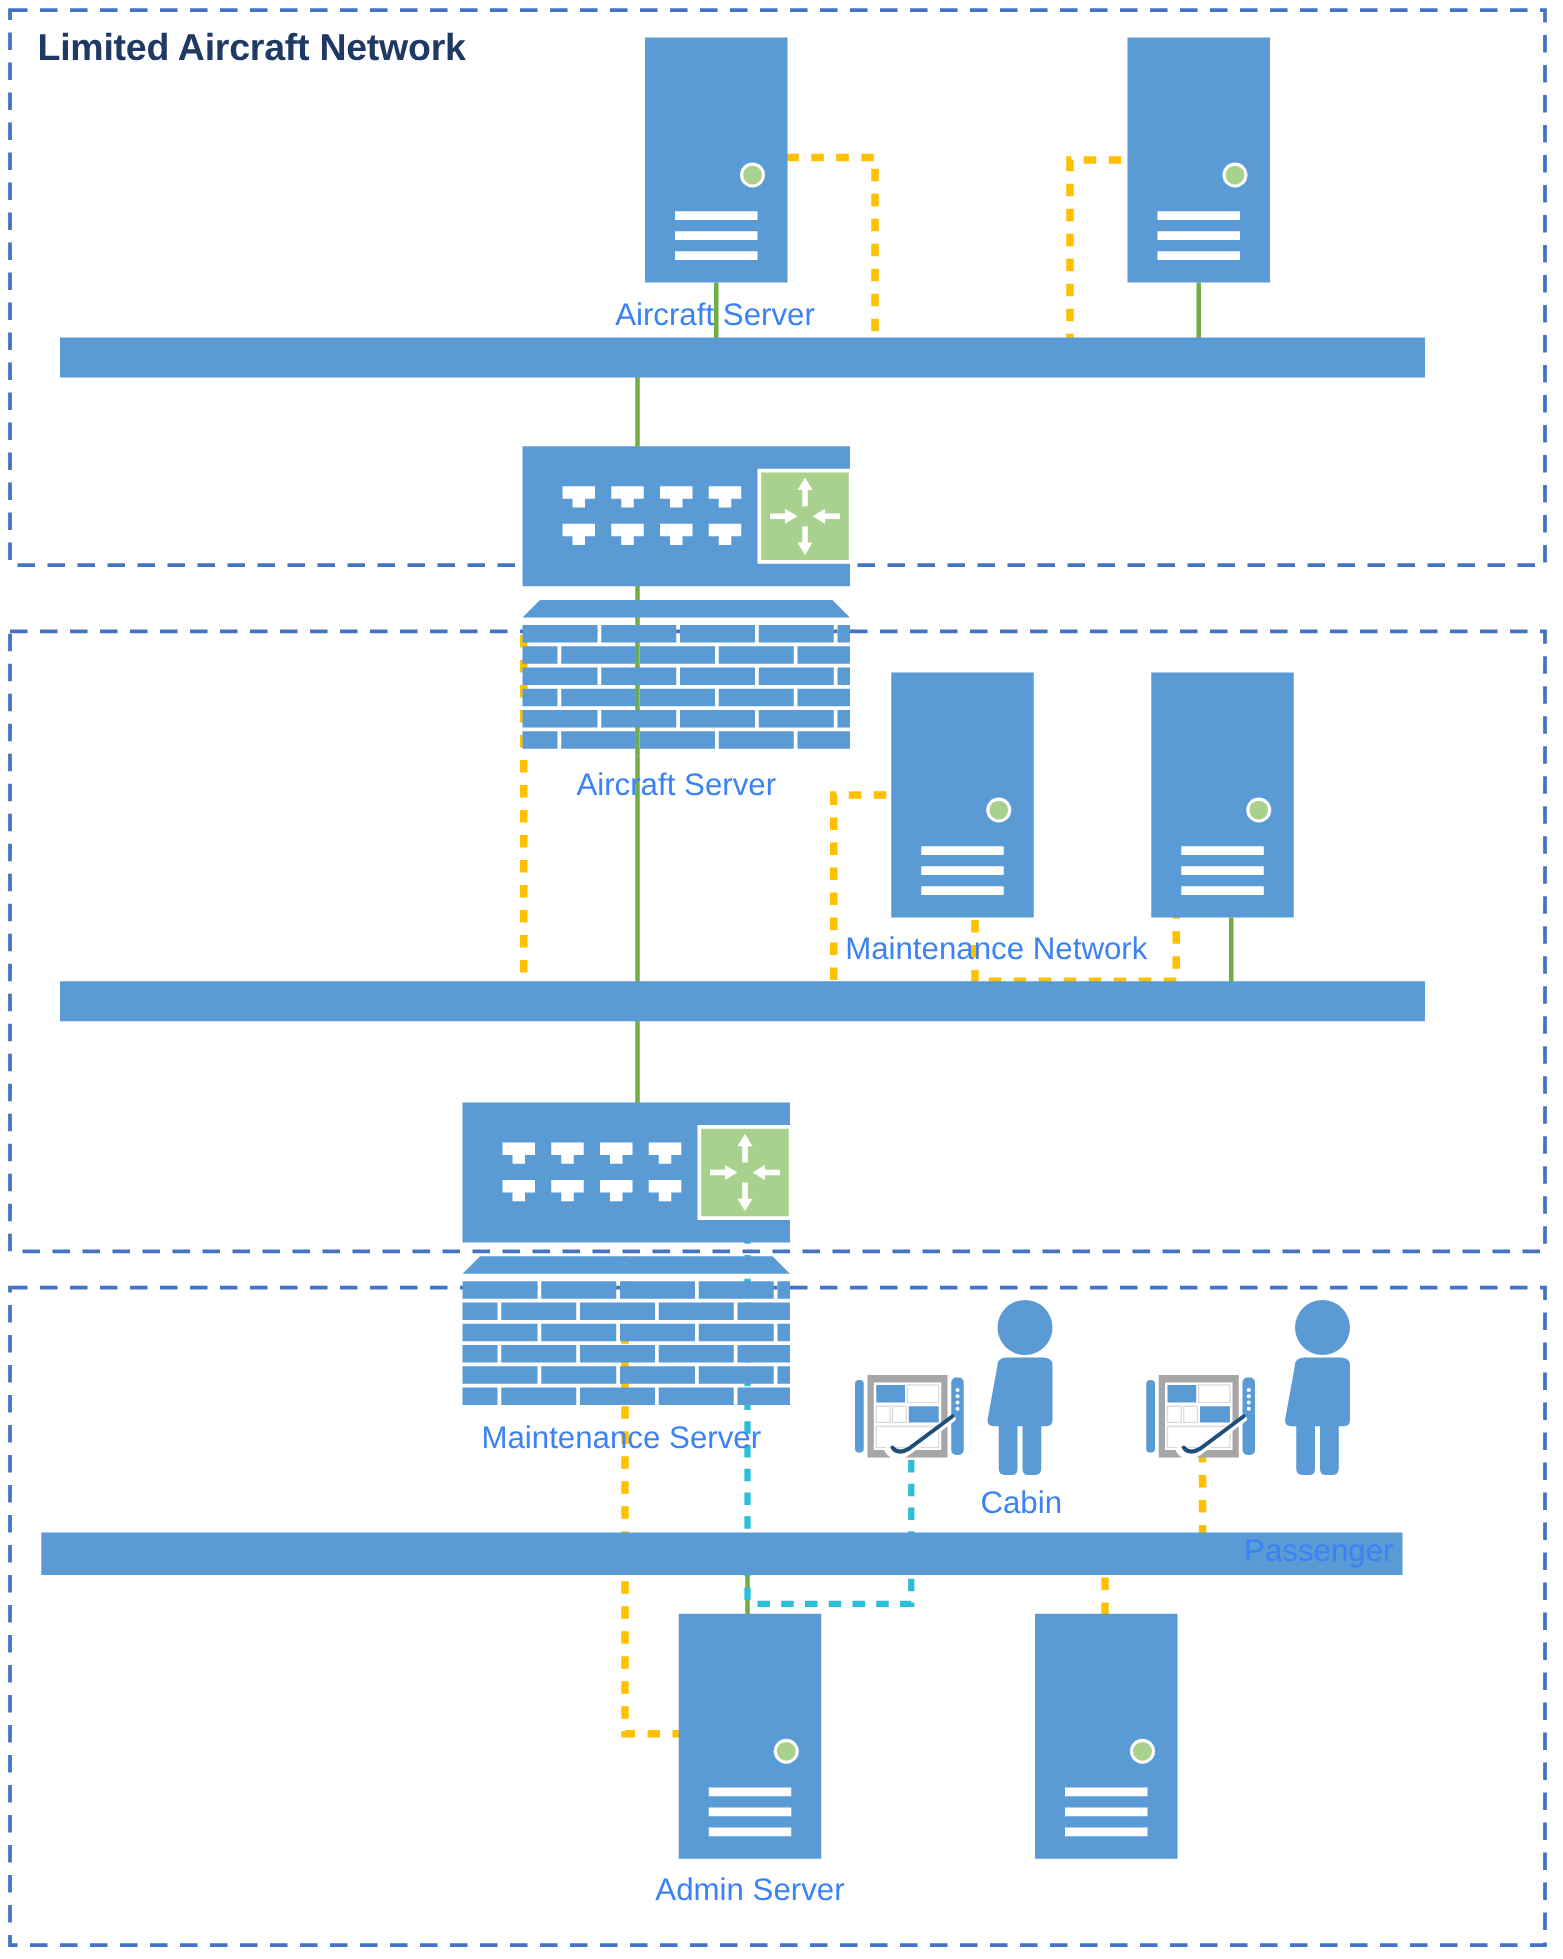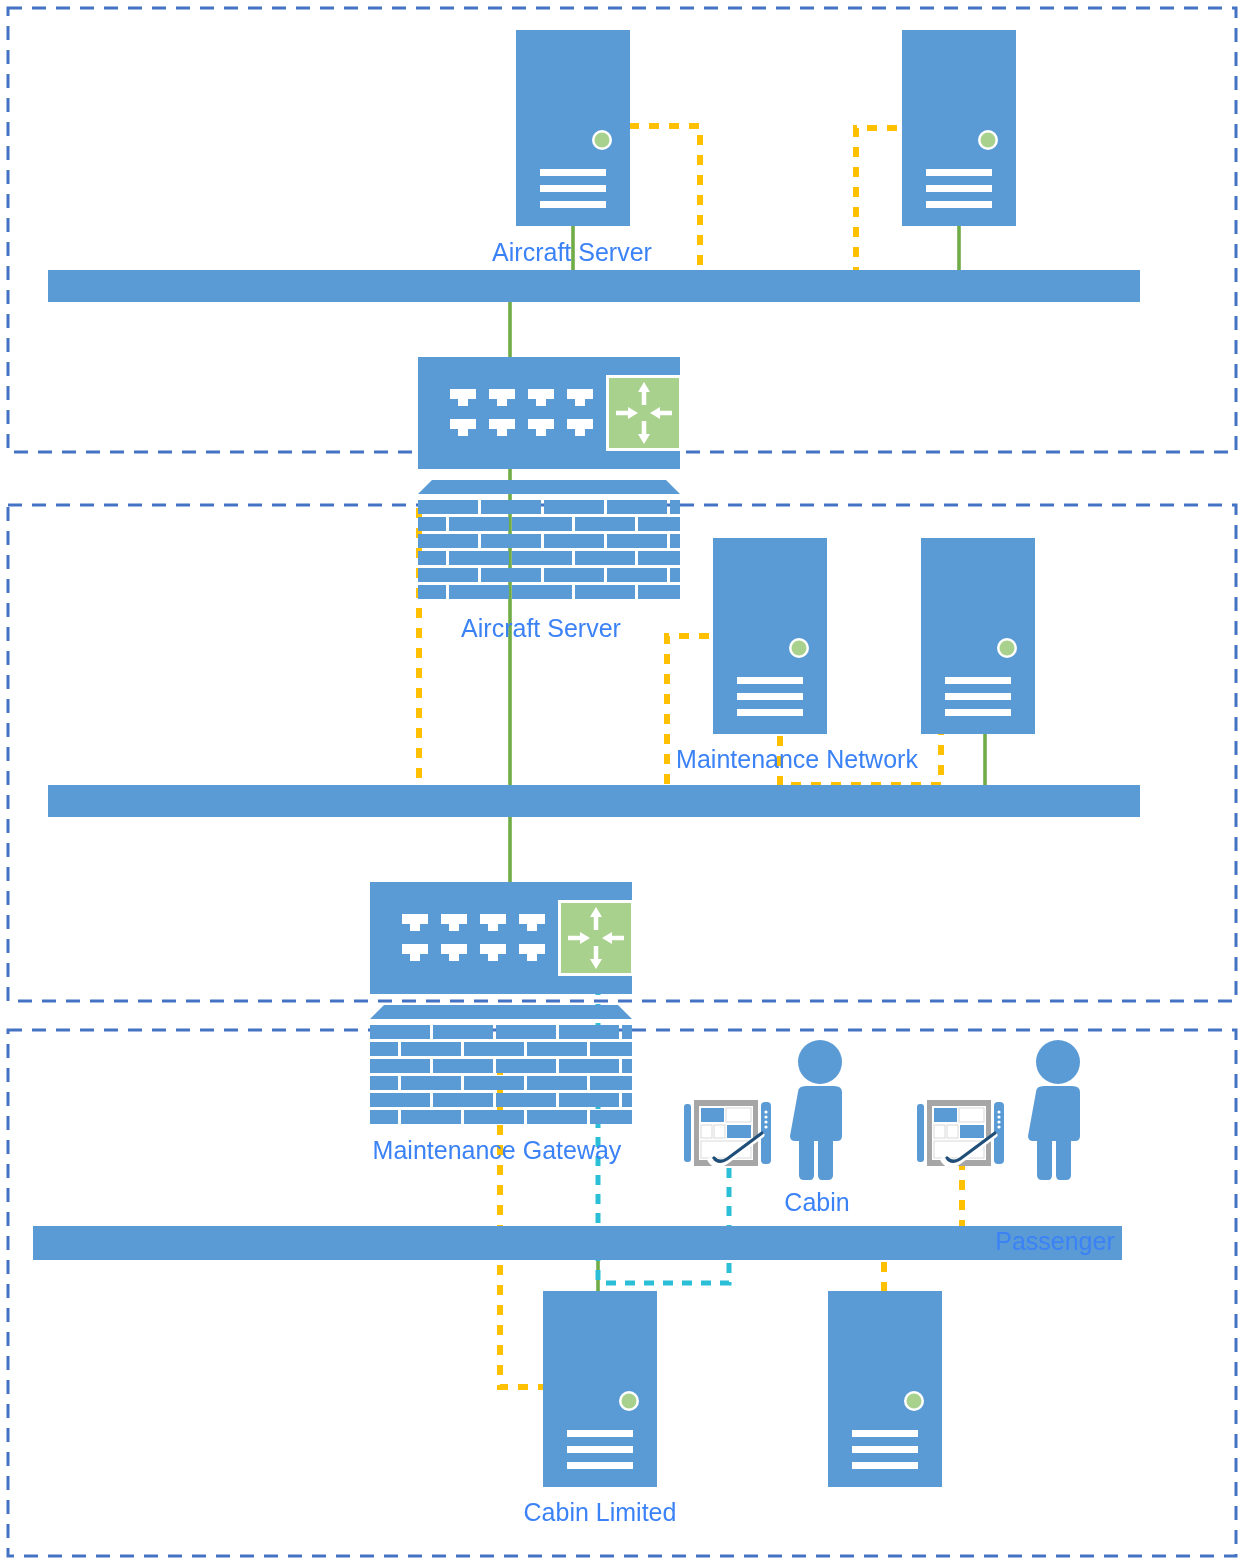--- a/index.html
+++ b/index.html
@@ -250,28 +250,29 @@
       </g>
 
     <g>
         <use href="#sym-server" x="543" y="1291"></use>
       </g>
     <g>
         <use href="#sym-server" x="828" y="1291"></use>
       </g>
   </svg>
 
+  <div class="title">Limited Aircraft Network</div>
 
   <div class="dgm-label" style="left:572px; top:238px; transform:translateX(-50%);">Aircraft Server</div>
 
   <div class="dgm-label" style="left:541px; top:614px; transform:translateX(-50%);">Aircraft Server</div>
 
   <div class="dgm-label" style="left:797px; top:745px; transform:translateX(-50%);">Maintenance Network</div>
 
-  <div class="dgm-label" style="left:497px; top:1136px; transform:translateX(-50%);">Maintenance Gateway</div>
+  <div class="dgm-label" style="left:497px; top:1136px; transform:translateX(-50%);">Maintenance Server</div>
 
   <div class="dgm-label" style="left:817px; top:1188px; transform:translateX(-50%);">Cabin</div>
 
   <div class="dgm-label" style="left:1055px; top:1227px; transform:translateX(-50%);">Passenger</div>
 
-  <div class="dgm-label" style="left:600px; top:1498px; transform:translateX(-50%);">Cabin Limited</div>
+  <div class="dgm-label" style="left:600px; top:1498px; transform:translateX(-50%);">Admin Server</div>
 
 </div>
 
 </body></html>

